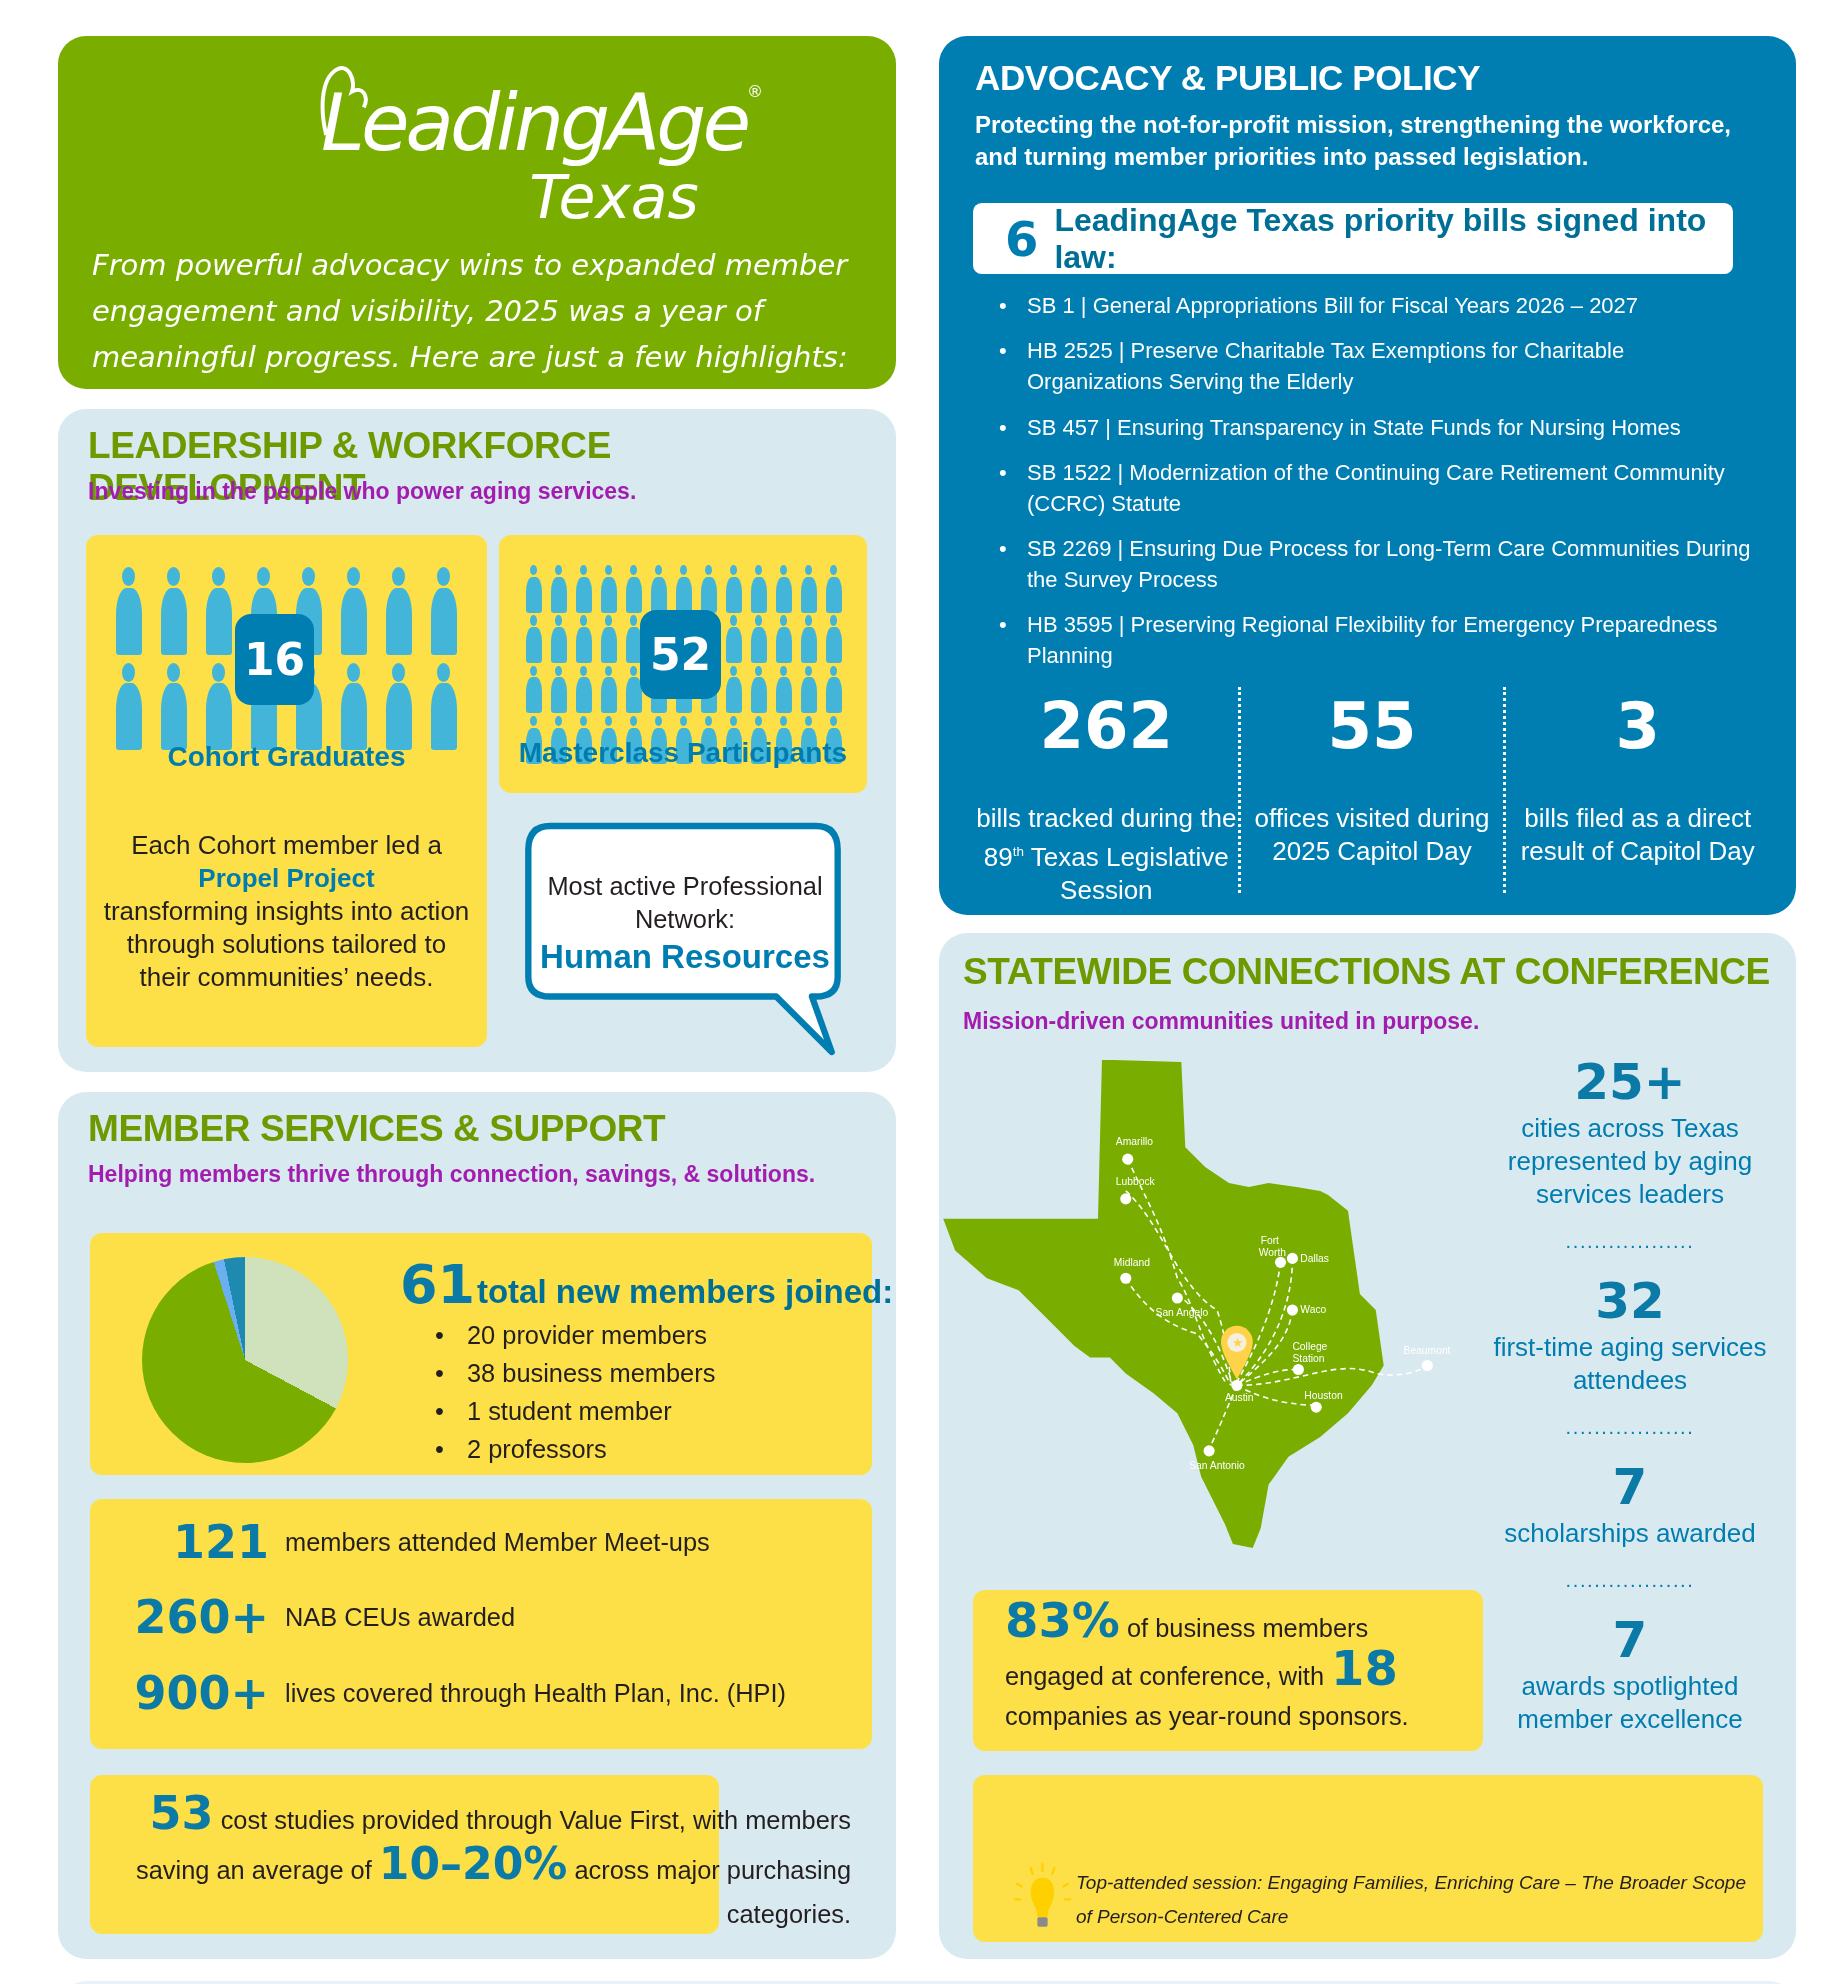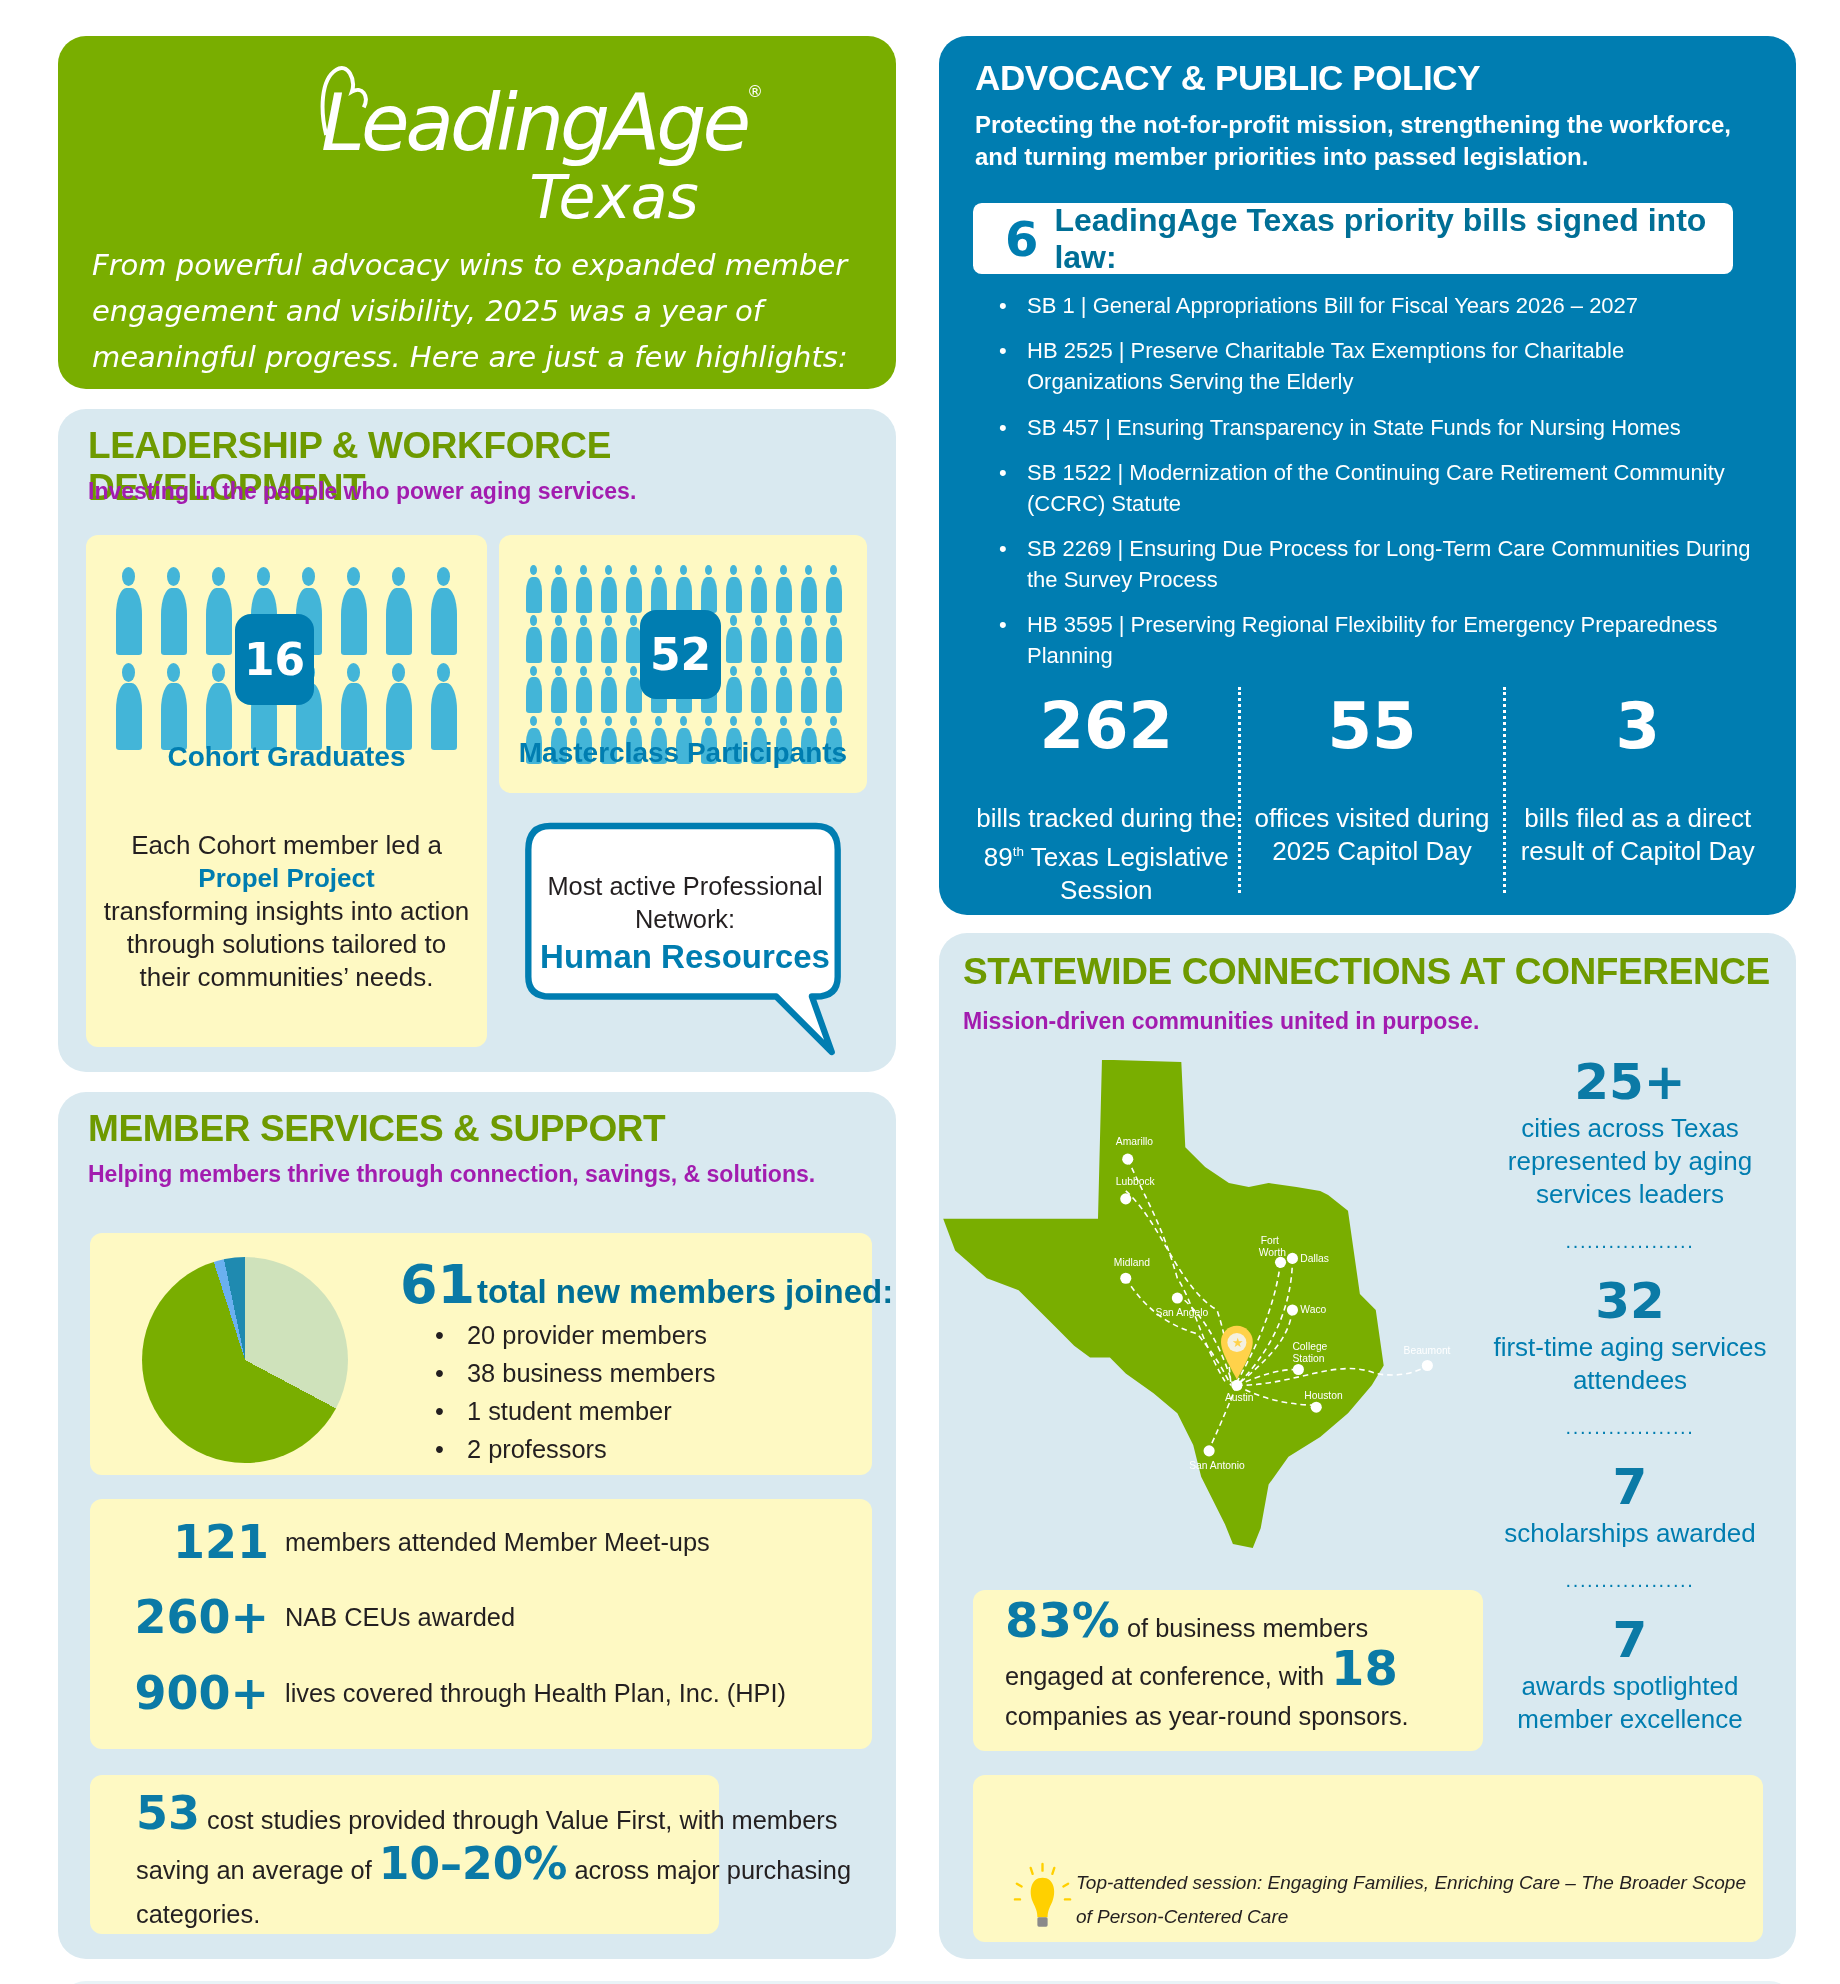--- a/index.html
+++ b/index.html
@@ -1,21 +1,21 @@
 <!DOCTYPE html>
 <html style="font-size:6.4px"><head>
 <meta charset="utf-8">
 <style>
   * { box-sizing: border-box; margin: 0; padding: 0; }
   html, body { width: 1840px; height: 2382px; background: #ffffff; overflow: hidden; }
   body { position: relative; font-family: "Liberation Sans", "DejaVu Sans", sans-serif; color: #231f20; }
 
   .abs { position: absolute; }
   .panel { position: absolute; border-radius: 32px; }
-  .card { position: absolute; background: #fef9c3; border-radius: 12px; }
+  .card { position: absolute; background: #fde047; border-radius: 12px; }
 
   
   .hdr { left: 58px; top: 36px; width: 838px; height: 353px; background: #79ae00; }
   .logo-main { position: absolute; left: 246px; top: 48px; width: 476px; text-align: center; color: #fff;
     font-family: "DejaVu Sans", sans-serif; font-style: italic; font-size: 79px; letter-spacing: -4px; line-height: 1; }
   .logo-main sup { font-size: 16px; vertical-align: top; letter-spacing: 0; }
   .logo-sub { position: absolute; left: 457px; top: 131px; width: 198px; text-align: center; color: #fff;
     font-family: "DejaVu Sans", sans-serif; font-style: italic; font-size: 60px; line-height: 1; }
   .heart { position: absolute; left: 260px; top: 28px; width: 52px; height: 75px; }
   .intro { position: absolute; left: 34px; top: 206px; width: 774px; color: #fff; font-family: "DejaVu Sans", sans-serif;
@@ -72,21 +72,21 @@
   .total { position: absolute; left: 310px; top: 20px; white-space: nowrap; }
   .total .n { font-family: "DejaVu Sans", sans-serif; font-weight: bold; font-size: 54px; color: #0b7aa6; }
   .total .t { font-weight: bold; font-size: 33px; color: #006f96; }
   .mlist { position: absolute; left: 345px; top: 83px; font-size: 25.4px; line-height: 38px; list-style: none; }
   .mlist li { position: relative; padding-left: 32px; }
   .mlist li::before { content: "•"; position: absolute; left: 0; }
   .stat-card { left: 32px; top: 407px; width: 782px; height: 250px; }
   .srow { position: absolute; display: flex; align-items: center; gap: 16px; }
   .srow .n { font-family: "DejaVu Sans", sans-serif; font-weight: bold; font-size: 46px; color: #0b7aa6; text-align: right; }
   .srow .t { font-size: 25.4px; }
-  .value-card { left: 32px; top: 683px; width: 629px; height: 159px; }
+  .value-card { left: 32px; top: 683px; width: 629px; height: 159px; text-align: right; }
   .value-text { position: absolute; left: 46px; top: 16px; width: 715px; font-size: 25.4px; line-height: 44px; }
   .value-text .n { font-family: "DejaVu Sans", sans-serif; font-weight: bold; font-size: 46px; color: #0b7aa6; }
   .value-text .pct { font-family: "DejaVu Sans", sans-serif; font-weight: bold; font-size: 44px; color: #0b7aa6; }
 
   
   .state { left: 939px; top: 933px; width: 857px; height: 1026px; background: #d9e9f0; }
   .state-title { left: 24px; top: 18px; }
   .state-sub { left: 24px; top: 75px; }
   .tx-map { position: absolute; left: 0px; top: 123px; width: 564px; height: 500px; }
   .tx-stats { position: absolute; left: 552px; top: 119px; width: 278px; text-align: center; }

